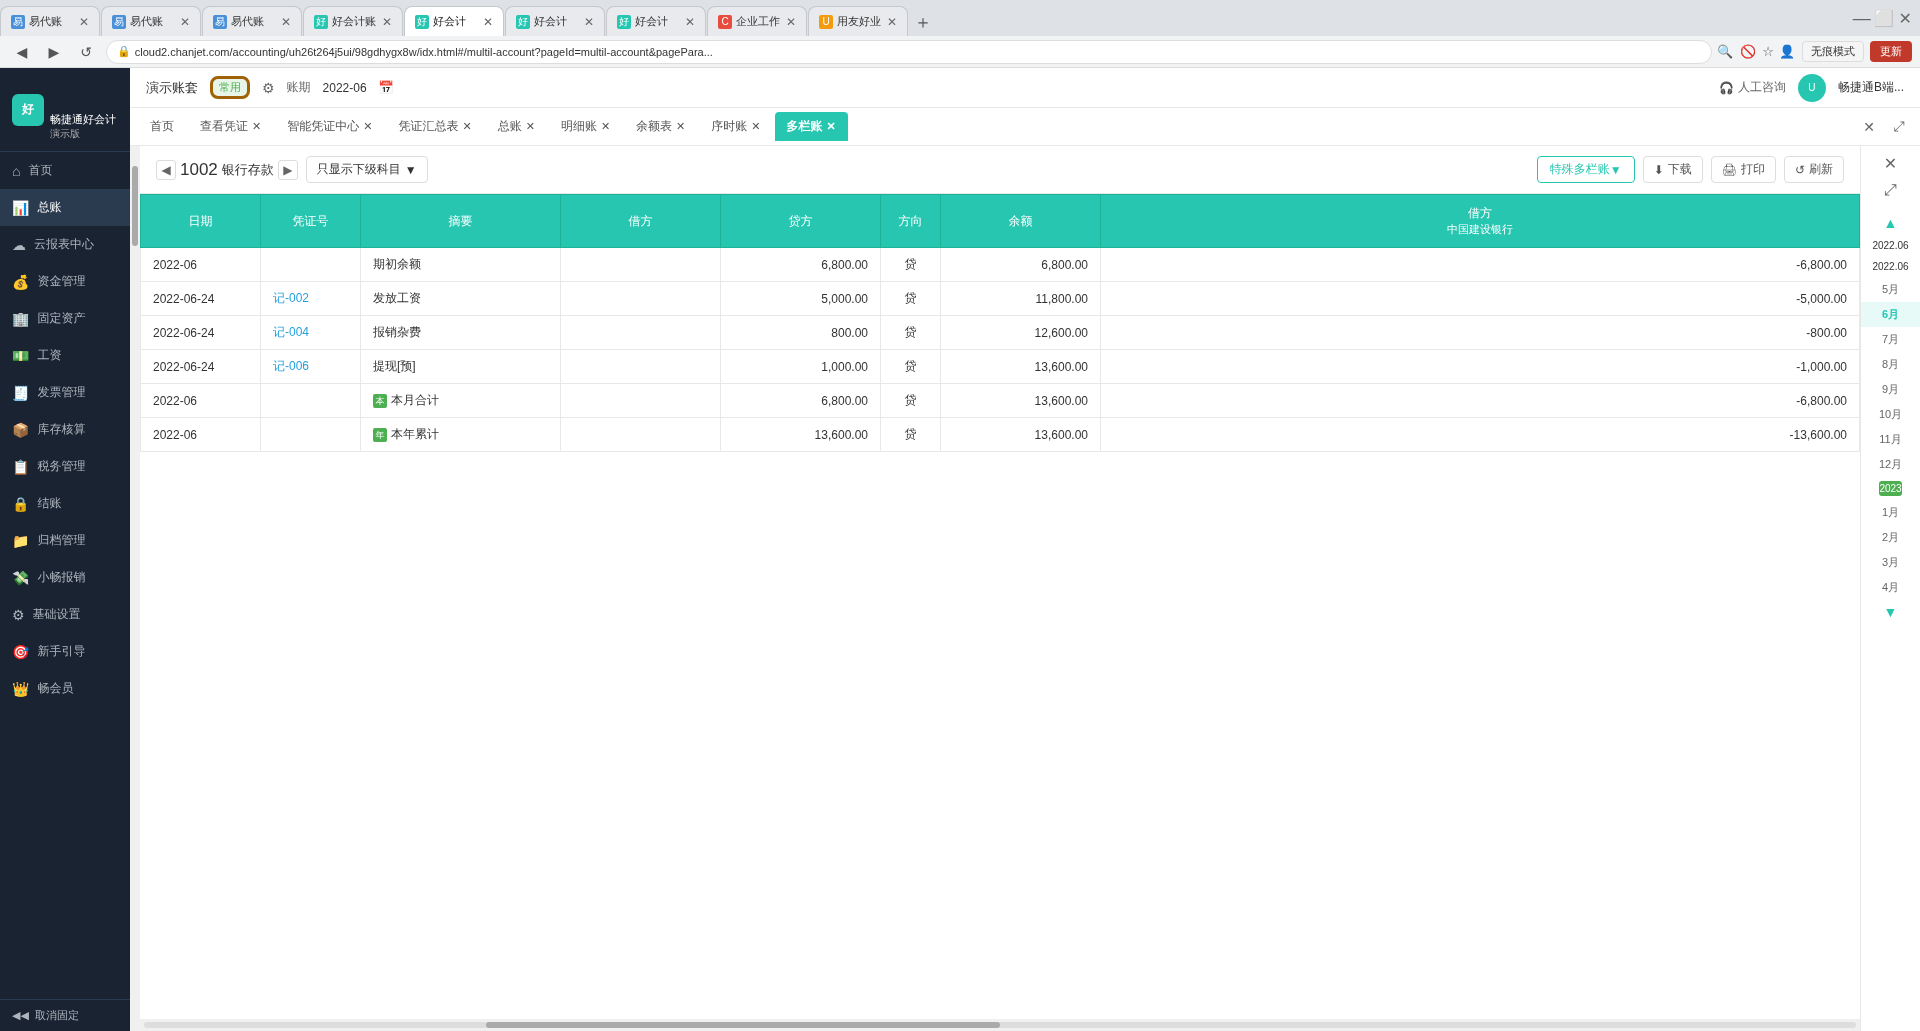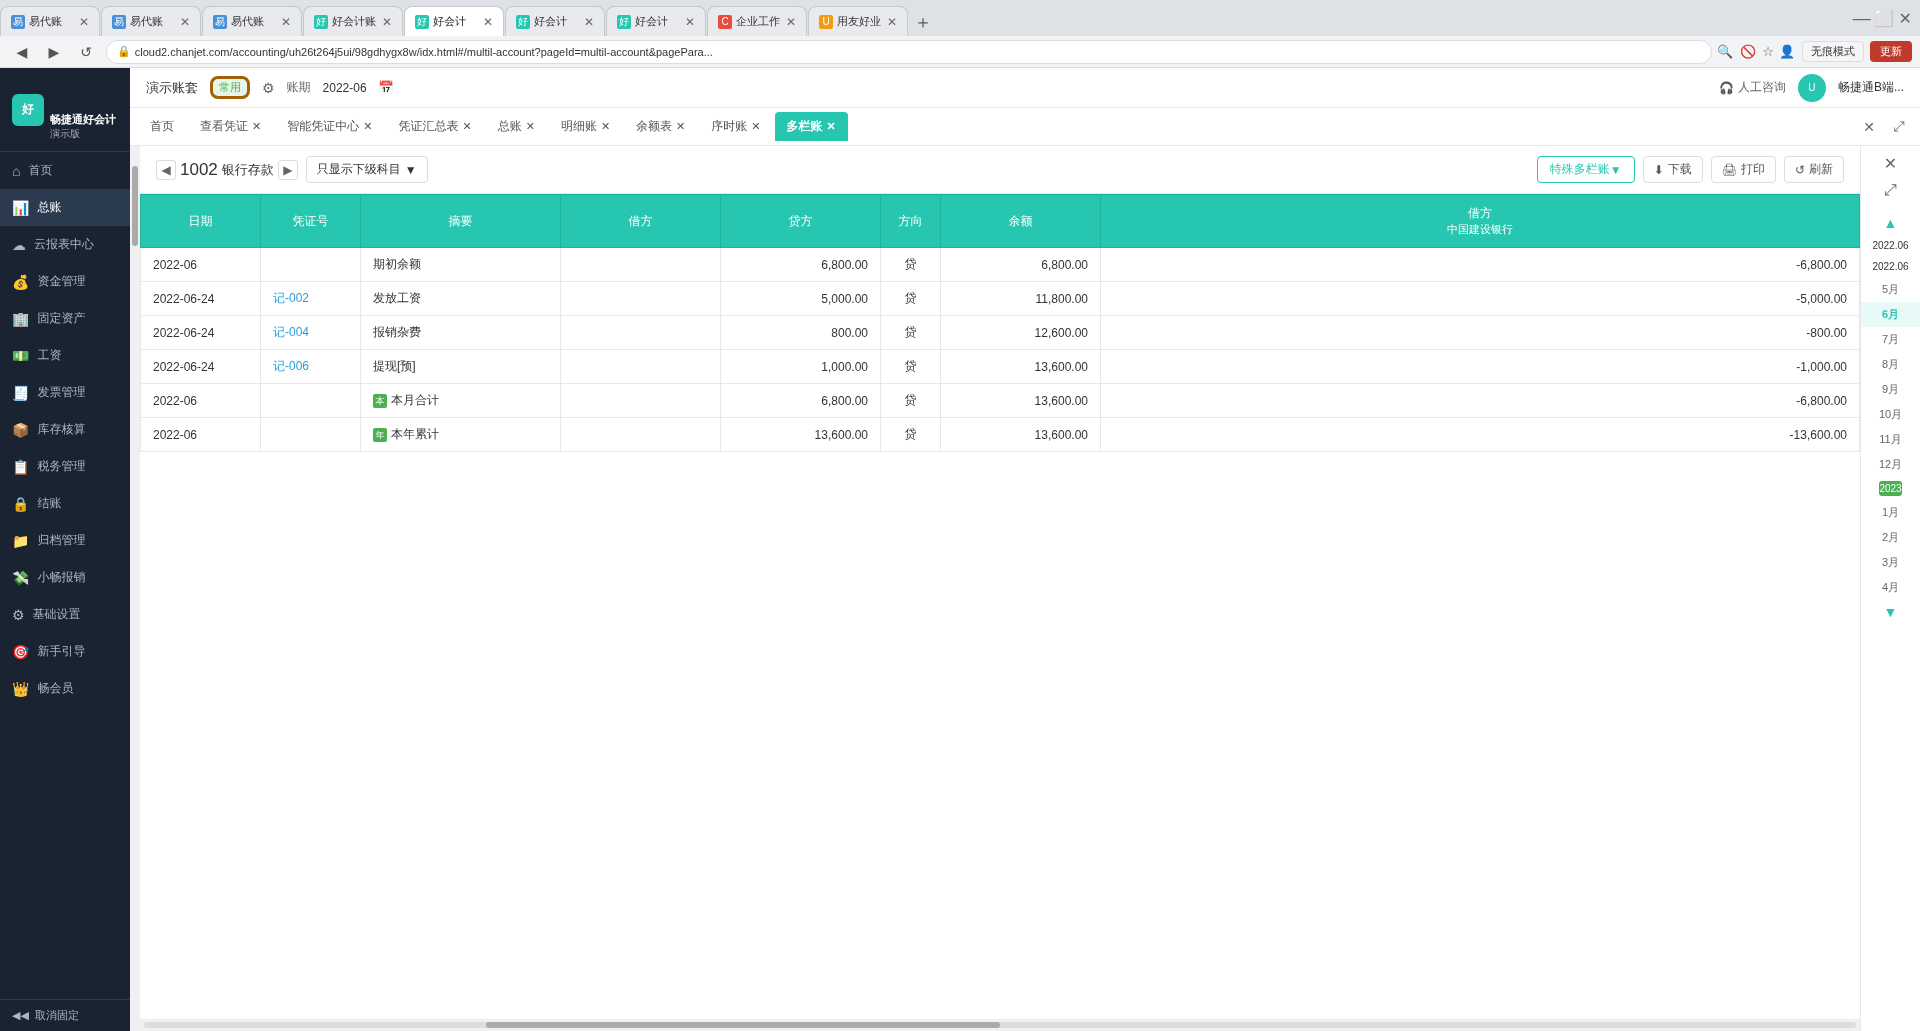--- a/index.html
+++ b/index.html
@@ -191,21 +191,21 @@
     <button class="update-btn">更新</button>
   </div>
 </div>
 
 <div class="app-container">
 
   <div class="sidebar">
     <div class="sidebar-logo">
       <div class="logo-icon">好</div>
       <div>
-        <div style="font-size:11px;color:#fff;font-weight:bold;margin-top:34px;">畅捷通好会计</div>
+        <div style="font-size:11px;color:#fff;font-weight:normal;margin-top:34px;">畅捷通好会计</div>
         <div style="font-size:10px;color:#aaa;">演示版</div>
       </div>
     </div>
     <div class="sidebar-nav">
       <div class="nav-item">
         <span class="nav-item-icon">⌂</span>
         <span>首页</span>
       </div>
       <div class="nav-item active">
         <span class="nav-item-icon">📊</span>

